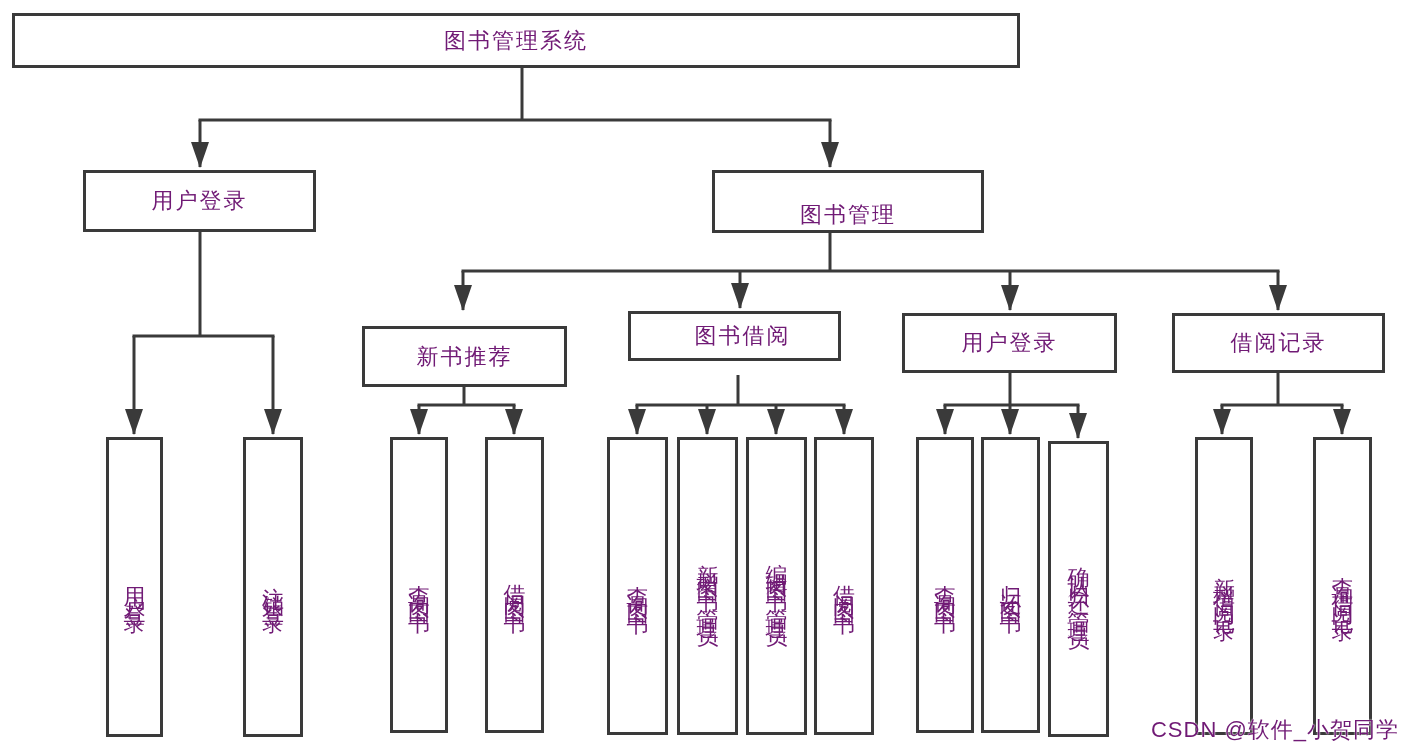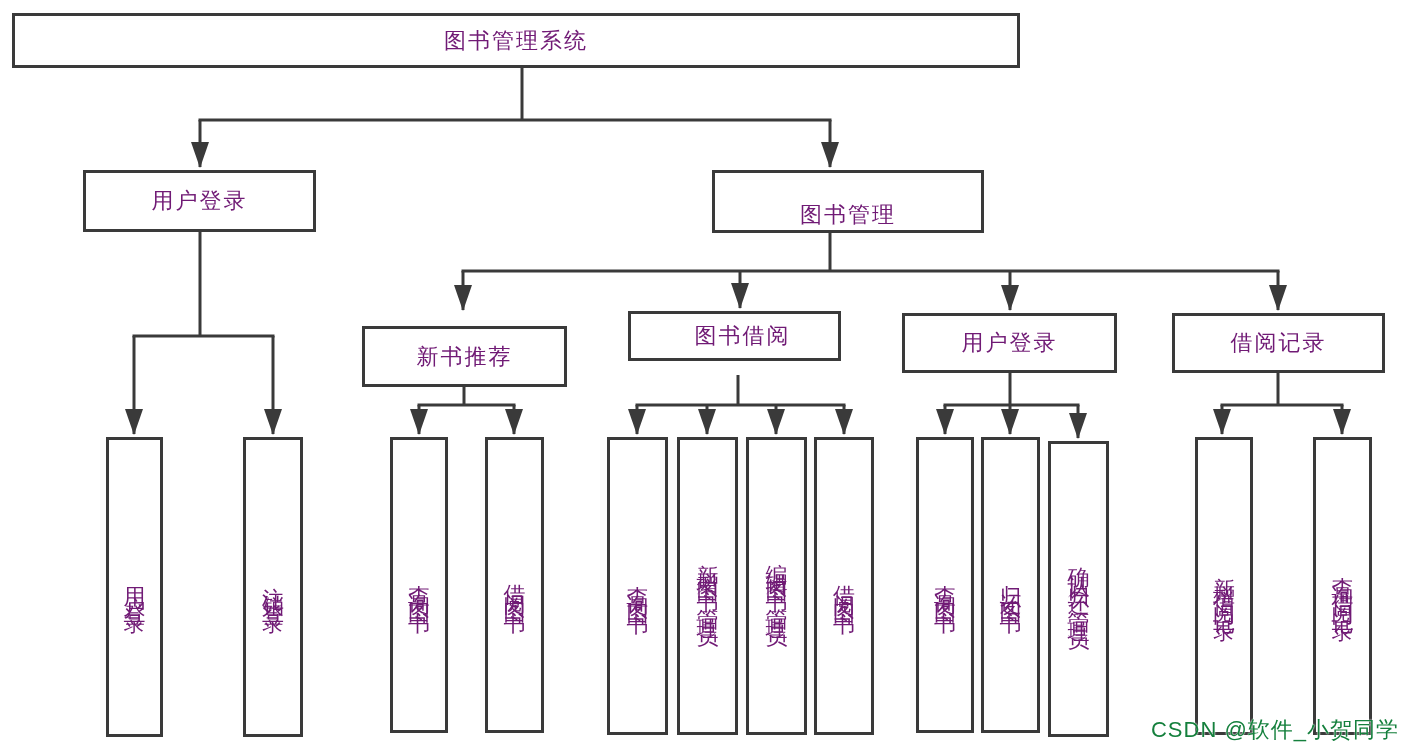--- a/index.html
+++ b/index.html
@@ -47,21 +47,21 @@
     text-orientation: mixed;
     letter-spacing: 9px;
     line-height: 1.1;
     white-space: normal;
   }
   .watermark {
     position: absolute;
     right: 6px;
     bottom: 2px;
     font-size: 22px;
-    color: #15803d;
+    color: #701a75;
     letter-spacing: 1px;
     text-shadow: 0 0 2px #ffffff, 0 0 1px #ffffff;
     z-index: 3;
   }
 </style>
 </head>
 <body>
 
 <div class="canvas">
 

